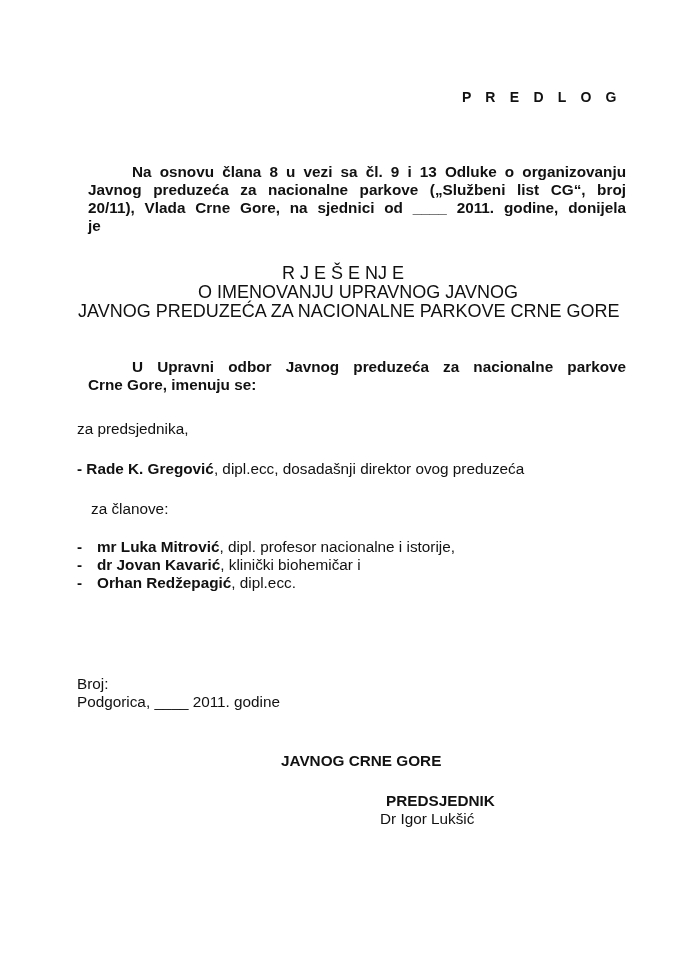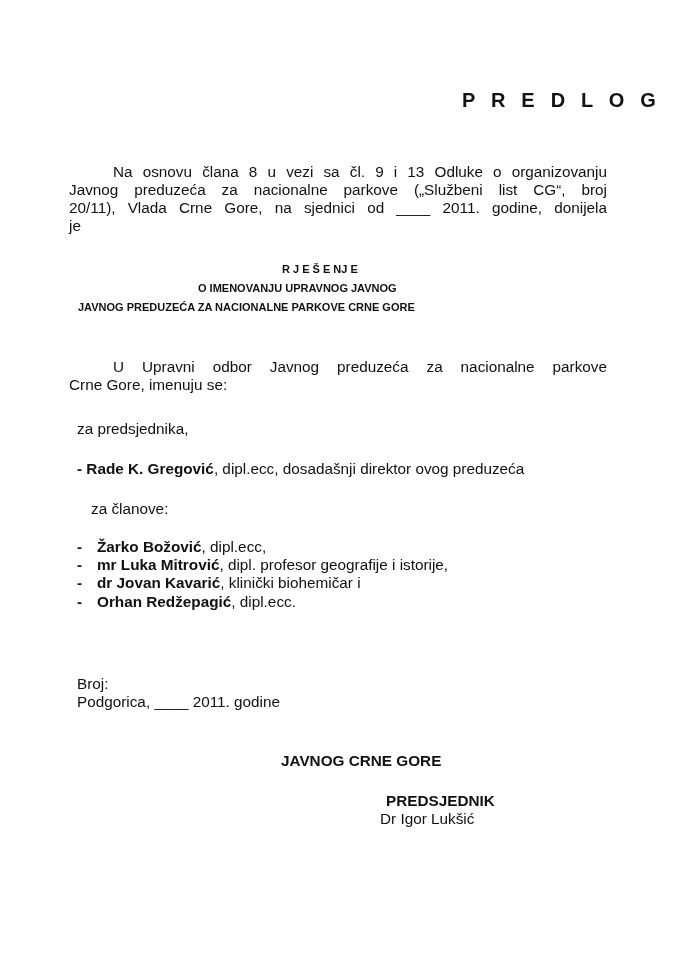--- a/index.html
+++ b/index.html
@@ -1,25 +1,25 @@
 <!DOCTYPE html>
 <html><head>
 <meta charset="utf-8">
 <style>
   html, body { margin:0; padding:0; background:#ffffff; }
   body { width:679px; height:960px; position:relative; overflow:hidden;
          font-family:"Liberation Sans", sans-serif; color:#111; font-size:15.3px; }
   .abs { position:absolute; white-space:nowrap; }
   .b { font-weight:bold; }
-  .predlog { left:462px; top:89px; font-size:20px; letter-spacing:5.2px; font-weight:bold; }
-  .para { left:69px; width:538px; line-height:18px; }
+  .predlog { left:462px; top:89px; font-size:14px; letter-spacing:5.2px; font-weight:bold; }
+  .para { left:88px; width:538px; line-height:18px;font-weight:bold; }
   .line { display:block; white-space:nowrap; }
   .just { text-align:justify; text-align-last:justify; }
   .indent { padding-left:44px; }
-  .title { font-weight:bold; font-size:11px; }
+  .title { font-weight:normal; font-size:18px; }
   .bullet { left:77px; line-height:18.2px; }
   .dash { display:inline-block; width:20px; font-weight:bold; }
 </style>
 </head>
 <body>
 
 <div>
 
   <div class="abs predlog">P R E D L O G</div>
 
@@ -43,24 +43,21 @@
 
   <div class="abs" style="left:77px; top:460px;">
     <span class="b">-</span>
     <span class="b">Rade K. Gregović</span><span>, dipl.ecc, dosadašnji direktor ovog preduzeća</span>
   </div>
 
   <div class="abs" style="left:91px; top:500px;text-align:right;">za članove:</div>
 
   <div class="abs bullet" style="top:538px;">
     <div>
-      <span class="dash">-</span><span class="b">Žarko Božović</span><span>, dipl.ecc,</span>
-    </div>
-    <div>
-      <span class="dash">-</span><span class="b">mr Luka Mitrović</span><span>, dipl. profesor geografije i istorije,</span>
+      <span class="dash">-</span><span class="b">mr Luka Mitrović</span><span>, dipl. profesor nacionalne i istorije,</span>
     </div>
     <div>
       <span class="dash">-</span><span class="b">dr Jovan Kavarić</span><span>, klinički biohemičar i</span>
     </div>
     <div>
       <span class="dash">-</span><span class="b">Orhan Redžepagić</span><span>, dipl.ecc.</span>
     </div>
   </div>
 
   <div class="abs" style="left:77px; top:675px;">Broj:</div>

